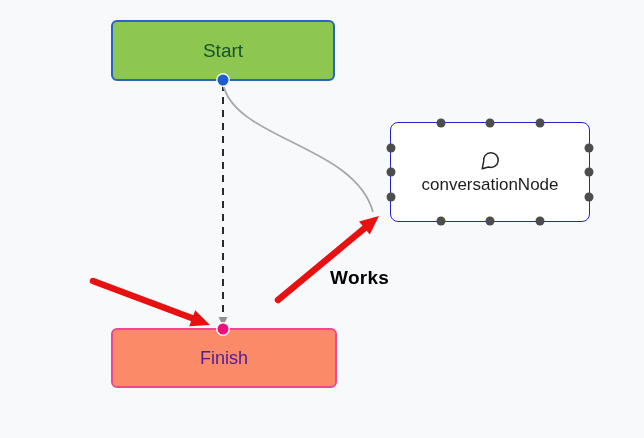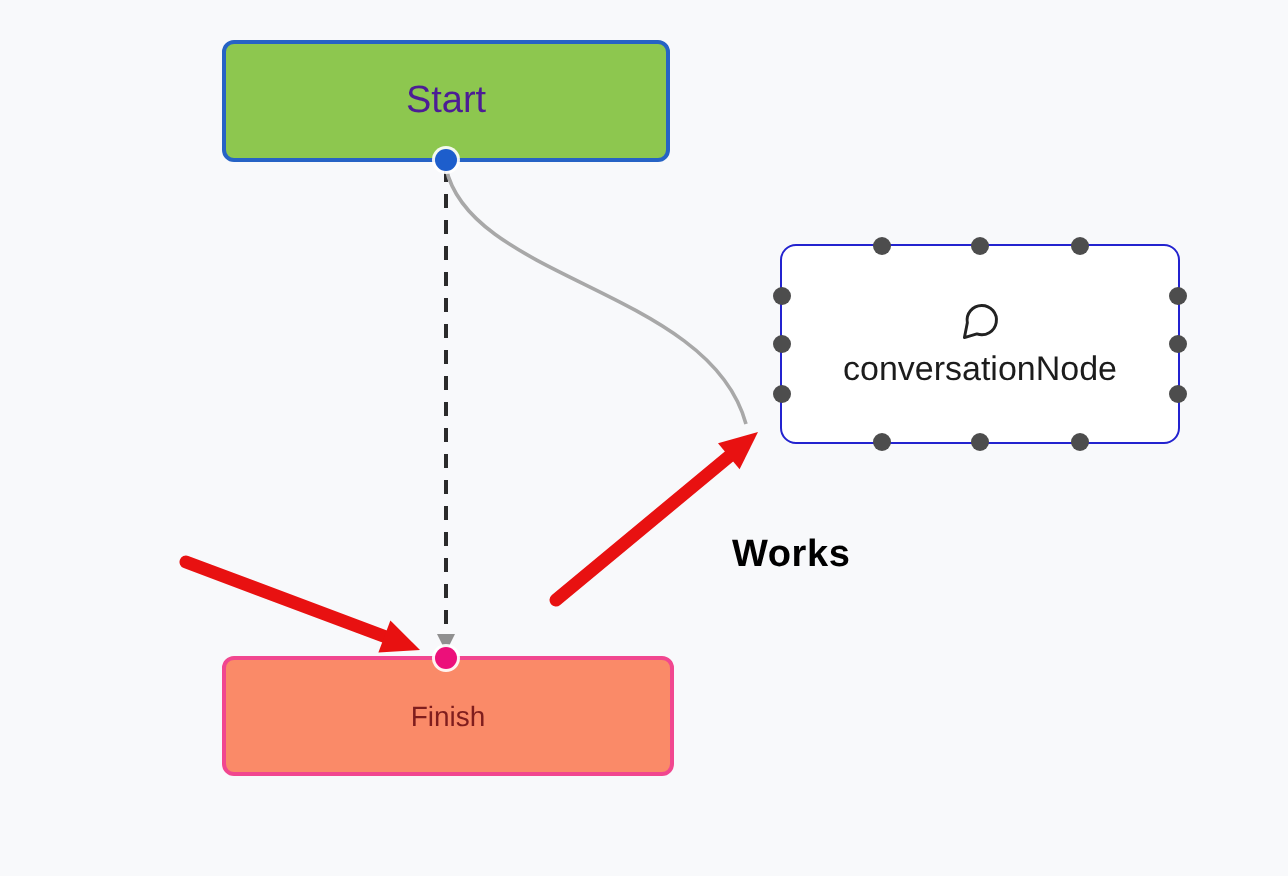--- a/index.html
+++ b/index.html
@@ -28,30 +28,30 @@
     justify-content: center;
     cursor: default;
   }
 
   .node-start {
     left: 111px; top: 20px; width: 224px; height: 61px;
     background: var(--start-fill);
     border: 2px solid var(--start-border);
     border-radius: 6px;
     font-size: 19px;
-    color: #4c1d95;
+    color: #14532d;
   }
 
   .node-finish {
     left: 111px; top: 328px; width: 226px; height: 60px;
     background: var(--finish-fill);
     border: 2px solid var(--finish-border);
     border-radius: 6px;
-    font-size: 14px;
-    color: #7f1d1d;
+    font-size: 18px;
+    color: #4c1d95;
   }
 
   .node-conv {
     left: 390px; top: 122px; width: 200px; height: 100px;
     background: var(--conv-fill);
     border: 1.5px solid var(--conv-border);
     border-radius: 8px;
     flex-direction: column;
     gap: 3px;
     font-size: 17px;
@@ -100,21 +100,20 @@
   }
   .anno-arrow-head { fill: var(--annotation-red); }
 
   .anno-label {
     position: absolute;
     left: 330px; top: 267px;
     font-size: 19px;
     font-weight: 600;
     color: #000;
     letter-spacing: 0.3px;
-    margin-left: 36px;
   }
 </style>
 </head>
 <body>
 
 <div class="stage">
 
   <svg class="edges-layer" viewBox="0 0 644 438">
 
     <line class="edge-dashed" x1="223" y1="84" x2="223" y2="315"></line>

